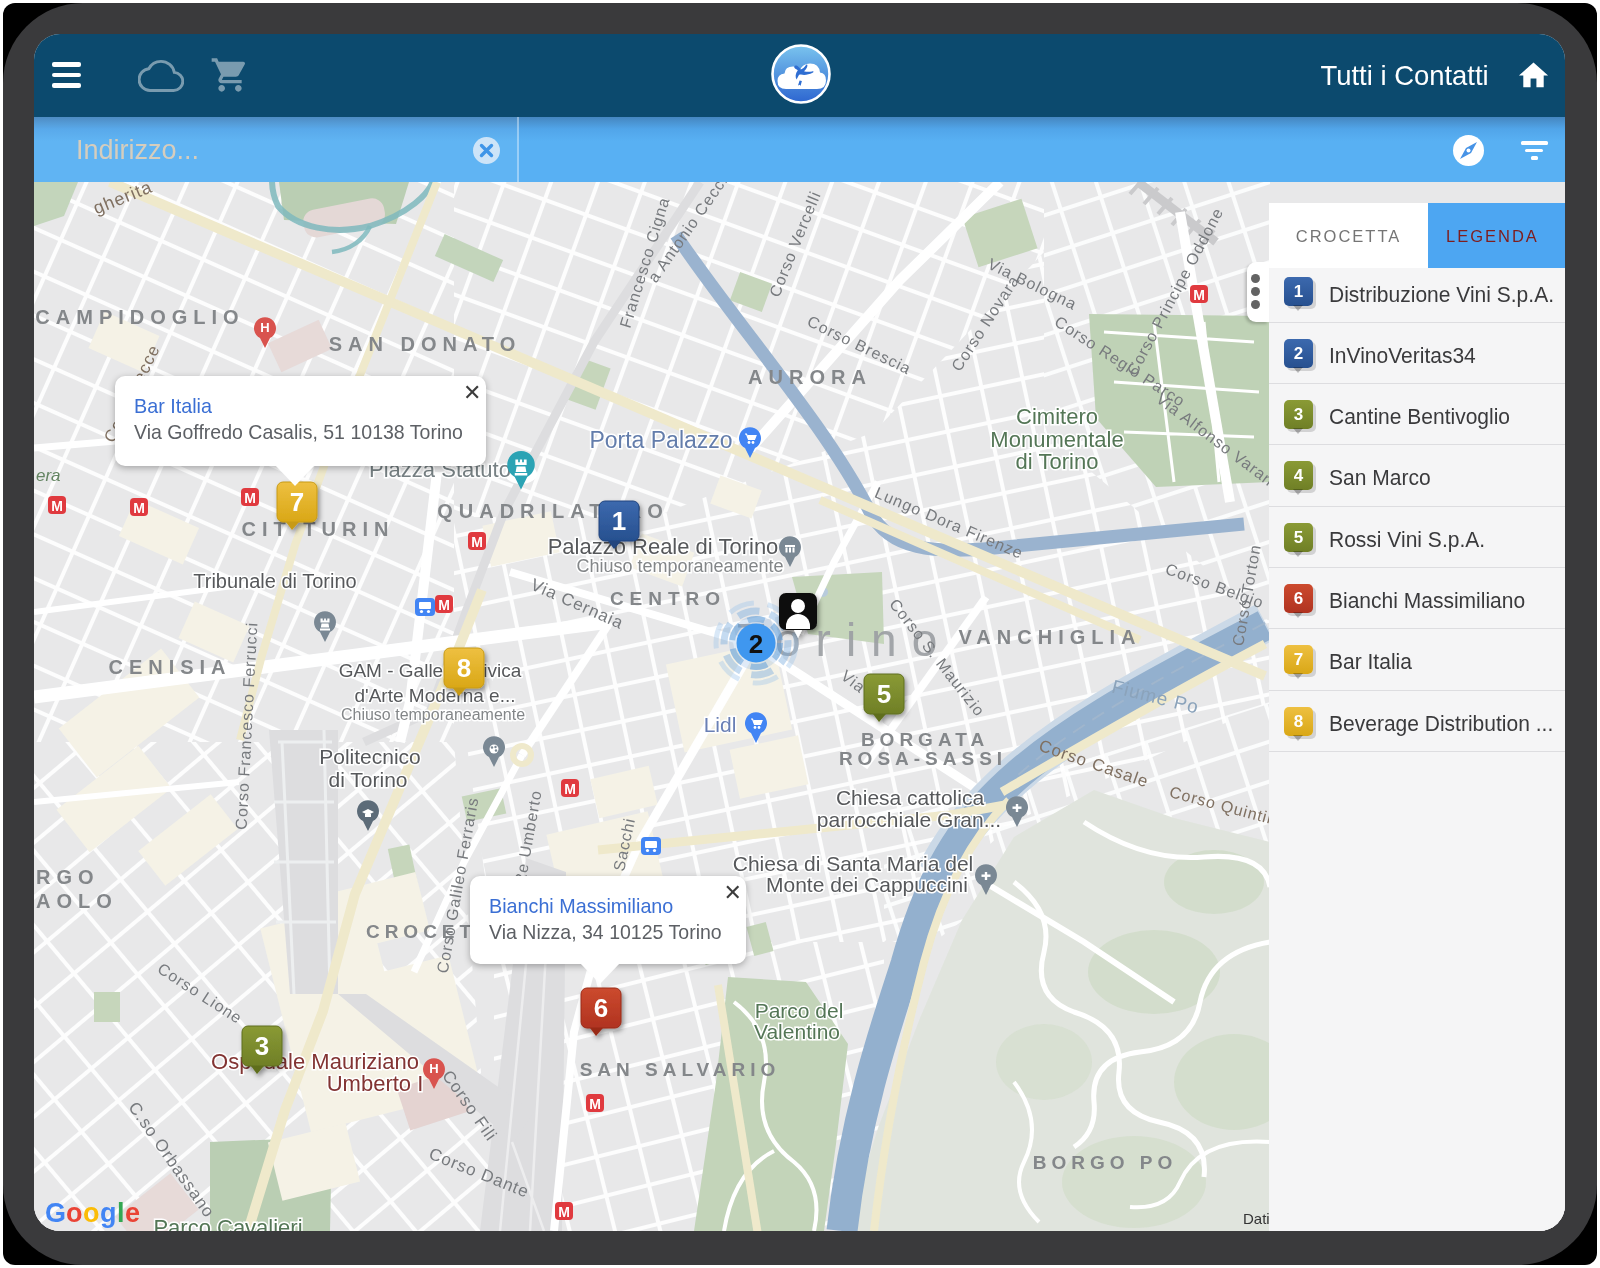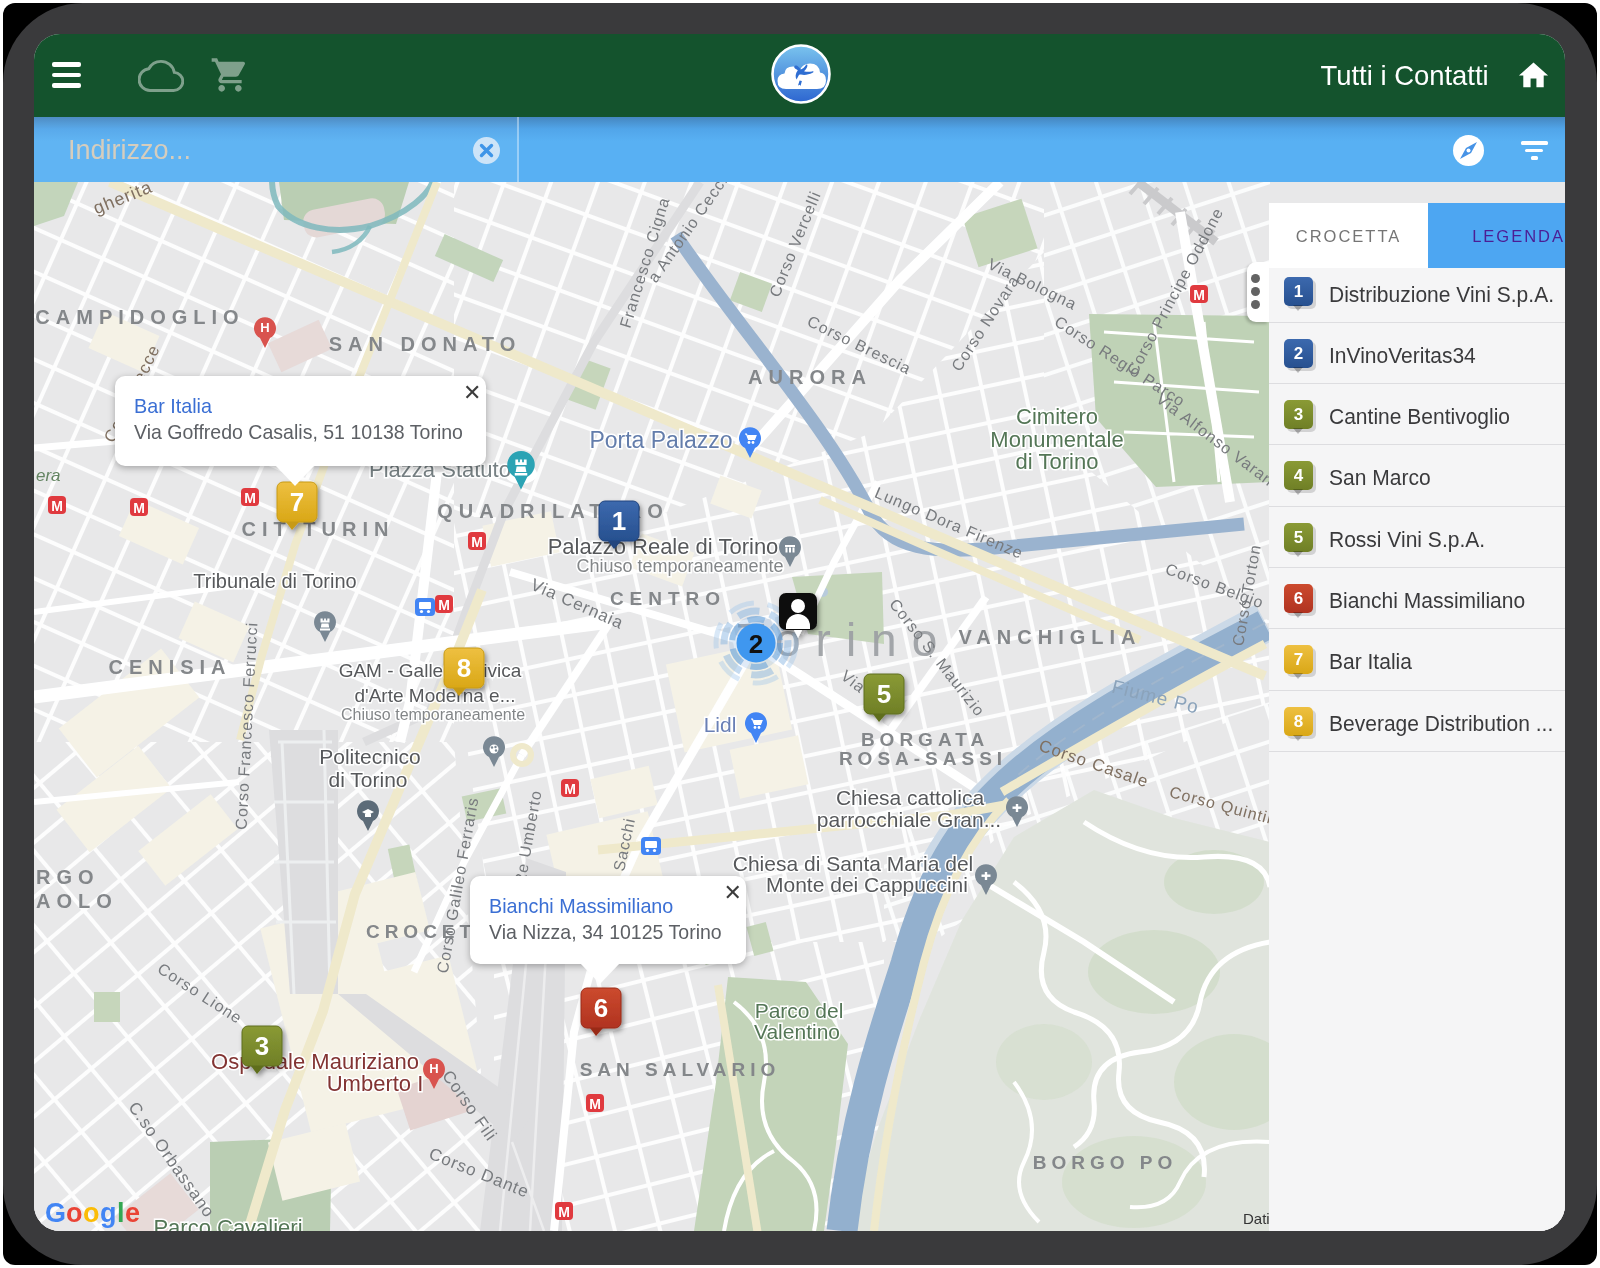--- a/index.html
+++ b/index.html
@@ -1,39 +1,39 @@
 <!DOCTYPE html>
 <html><head><meta charset="utf-8"><style>
 html,body{margin:0;padding:0}
 body{width:1600px;height:1268px;background:#fff;font-family:"Liberation Sans",sans-serif;position:relative;overflow:hidden}
 .shadow{position:absolute;left:3px;top:3px;width:1594px;height:1262px;background:#000;border-radius:12px}
 .bezel{position:absolute;left:3px;top:3px;width:1594px;height:1262px;background:#3a3a3c;border-radius:80px}
 .screen{position:absolute;left:34px;top:34px;width:1531px;height:1197px;border-radius:26px;background:#e7e8eb;overflow:hidden}
-.header{position:absolute;top:0;left:0;width:1531px;height:83px;background:#14532d}
+.header{position:absolute;top:0;left:0;width:1531px;height:83px;background:#0c4a6e}
 .bar{position:absolute;background:#fff;border-radius:2px;height:4.5px;width:29px;left:18px}
 .hico{position:absolute;top:0;opacity:.45}
 .logo{position:absolute;left:737px;top:10px}
 .title{position:absolute;right:76px;top:0;height:83px;line-height:84px;font-size:28px;color:#fff;transform:scaleX(.98);transform-origin:right}
 .home{position:absolute;left:1481px;top:24px}
 .search{position:absolute;top:83px;left:0;width:1531px;height:65px;background:linear-gradient(#4586c0 0px,#51a5e9 12px,#58b0f3 24px)}
-.ph{position:absolute;left:34px;top:0;height:77px;line-height:67px;font-size:27px;color:#d6cdbd}
+.ph{position:absolute;left:42px;top:0;height:77px;line-height:67px;font-size:27px;color:#d6cdbd}
 .clear{position:absolute;left:439px;top:20px;width:27px;height:27px;border-radius:50%;background:#cde4f8}
 .divider{position:absolute;left:483px;top:0;width:2px;height:65px;background:rgba(255,255,255,.4)}
 .compass{position:absolute;left:1418.5px;top:18px;width:31px;height:31px;border-radius:50%;background:#fff}
 .flt{position:absolute;background:#fff;border-radius:1.5px;height:3.6px}
 .map{position:absolute;top:148px;left:0;width:1531px;height:1049px;background:#e7e8eb;overflow:hidden}
 .iw{position:absolute;background:#fff;border-radius:10px;box-shadow:0 2px 7px rgba(0,0,0,.3)}
 .iw .t{position:absolute;left:19px;top:18px;font-size:21px;color:#3b6fd4;white-space:nowrap;transform:scaleX(.94);transform-origin:left}
 .iw .a{position:absolute;left:19px;top:44px;font-size:21px;color:#5d6065;white-space:nowrap;transform:scaleX(.93);transform-origin:left}
 .iw .x{position:absolute;right:4px;top:4px;font-size:22px;color:#3c3c3c}
 .iw .tail{position:absolute;bottom:-20px;width:0;height:0;border-left:20px solid transparent;border-right:20px solid transparent;border-top:21px solid #fff}
 .sidebar{position:absolute;left:1235px;top:169px;width:296px;height:1028px;background:#f5f5f6}
 .tabs{position:absolute;top:0;left:0;width:296px;height:65px}
 .tabc{position:absolute;left:0;top:0;width:159px;height:65px;background:#fff;color:#757575;font-size:16.5px;letter-spacing:2px;text-align:center;line-height:67px}
-.tabl{position:absolute;left:159px;top:0;width:137px;height:65px;background:#4da6f2;color:#4c1d95;font-size:16.5px;letter-spacing:2px;text-align:right;line-height:67px;text-indent:18px}
+.tabl{position:absolute;left:159px;top:0;width:137px;height:65px;background:#4da6f2;color:#7f1d1d;font-size:16.5px;letter-spacing:2px;text-align:left;line-height:67px;text-indent:18px}
 .row{position:absolute;left:0;width:296px;border-bottom:1px solid #dddde0}
 .row .txt{position:absolute;left:60px;font-size:22px;color:#3a3a3c;white-space:nowrap;transform:scaleX(.955);transform-origin:left}
 .mk{position:absolute;left:15px;width:29px;height:29px;border-radius:5px;color:#fff;font-size:17px;font-weight:bold;text-align:center;line-height:29px;box-shadow:3px 3px 0 rgba(0,0,0,.14)}
 .mk:after{content:"";position:absolute;left:9px;bottom:-5px;border-left:5px solid transparent;border-right:5px solid transparent;border-top:6px solid rgba(0,0,0,.25)}
 .mblue{background:linear-gradient(#3c69ae,#27508f)}
 .molive{background:linear-gradient(#8a9a35,#6f7f26)}
 .mred{background:linear-gradient(#cc4a2e,#b03320)}
 .myellow{background:linear-gradient(#eec041,#d9a716)}
 .handle{position:absolute;left:1213px;top:228px;width:22px;height:60px;background:#fff;border-radius:9px 0 0 9px;box-shadow:-2px 2px 3px rgba(0,0,0,.2)}
 .dot{position:absolute;left:6px;width:9px;height:9px;border-radius:50%;background:#636363}

